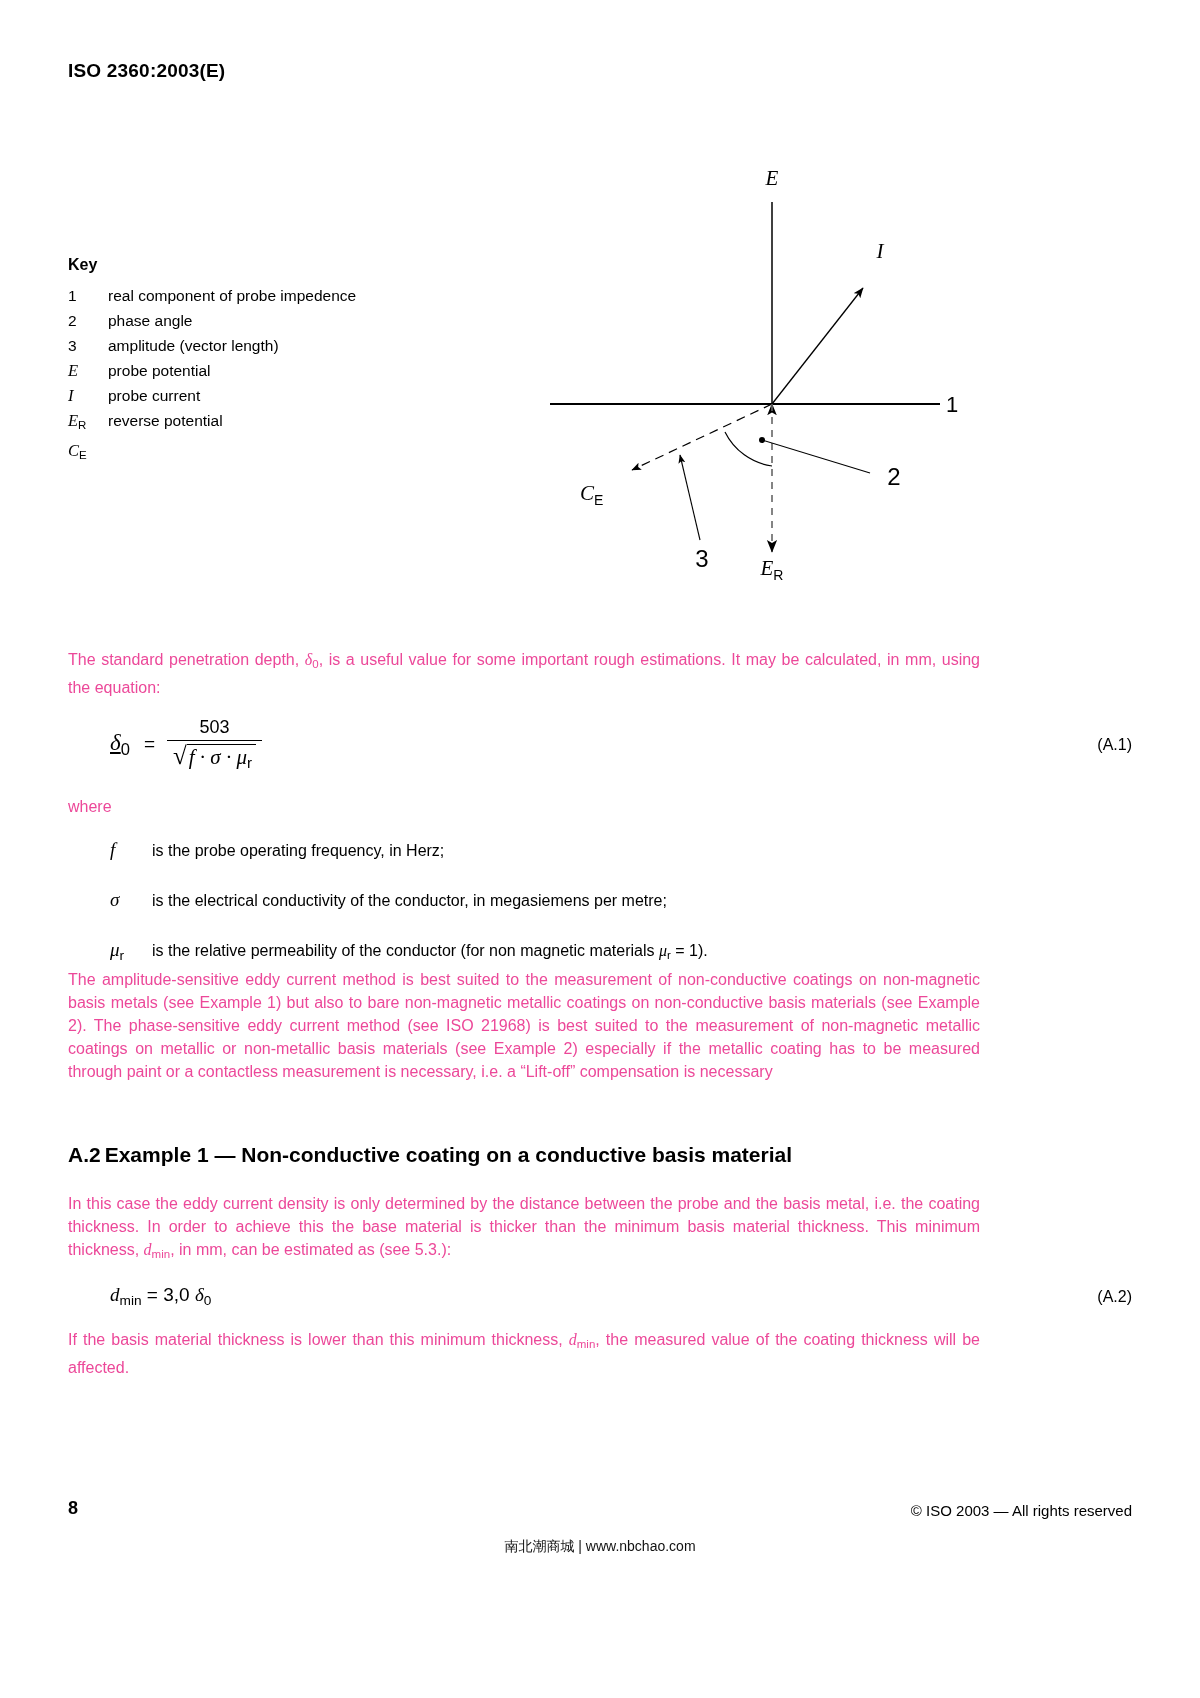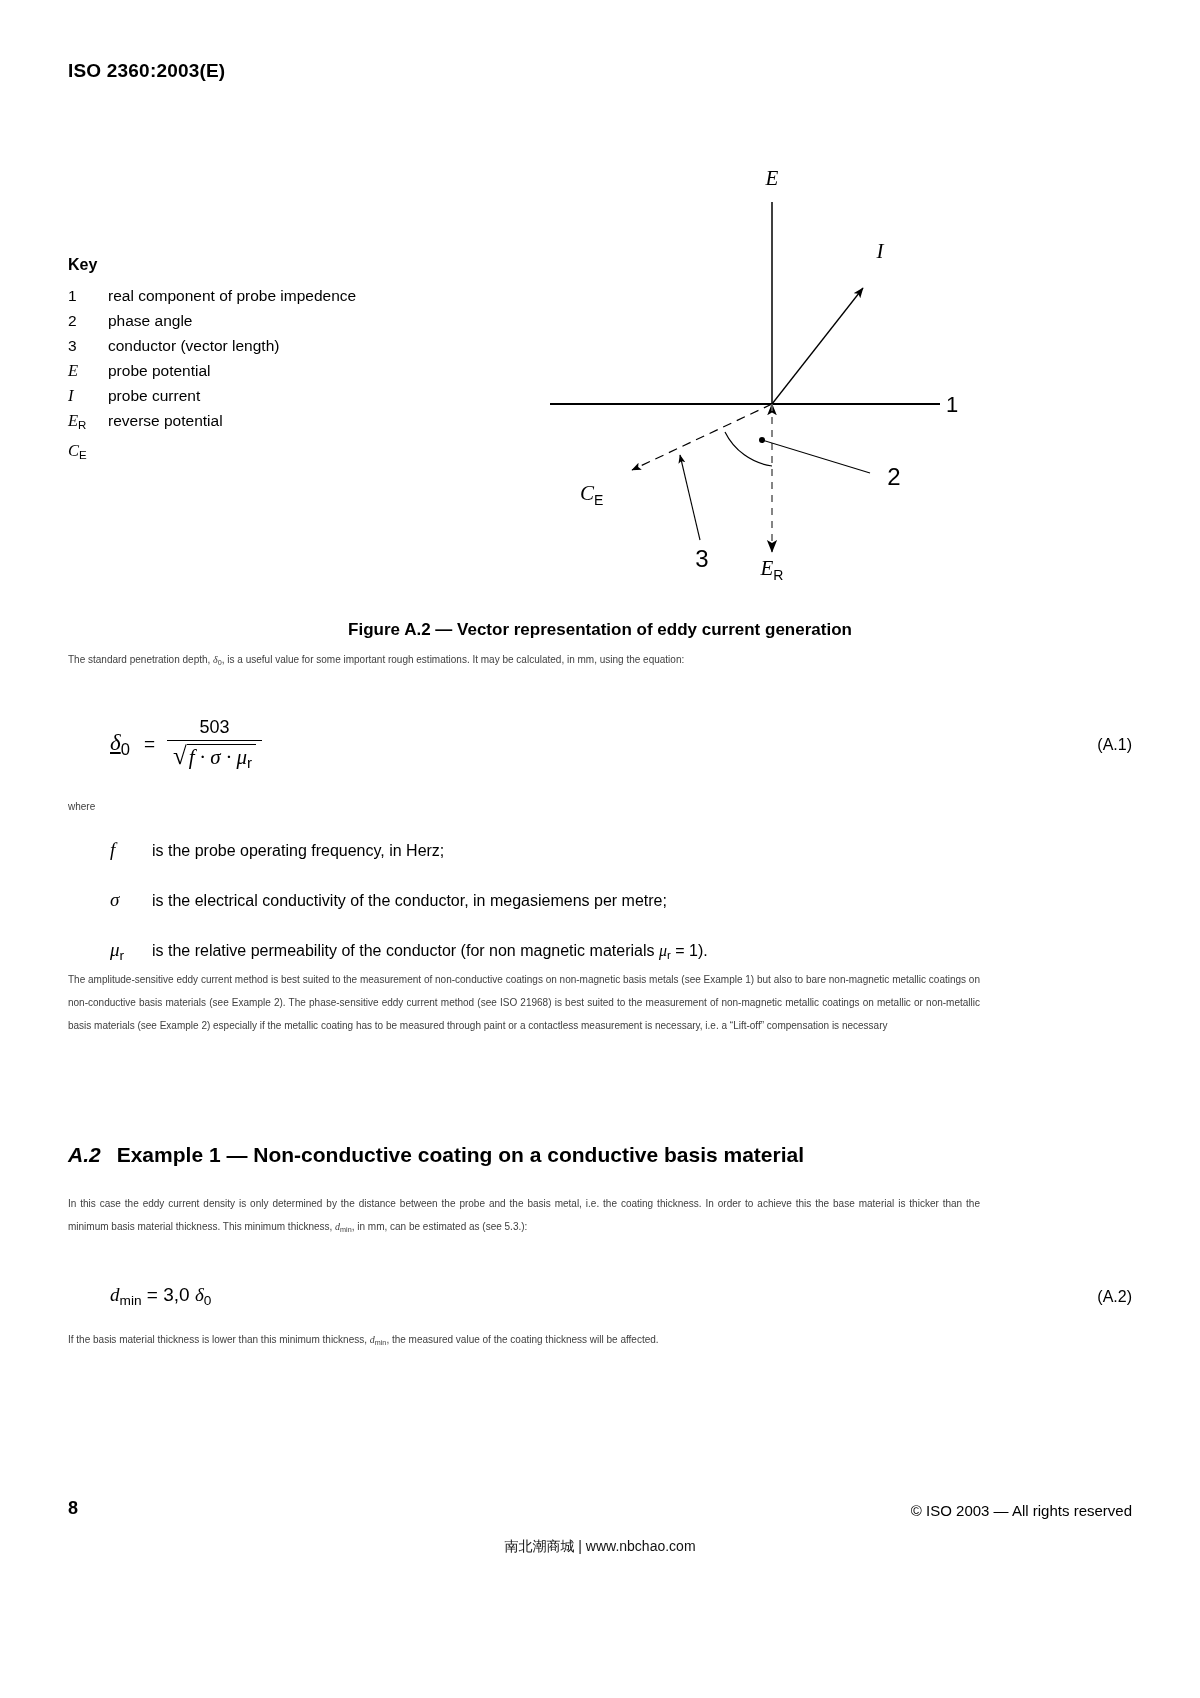--- a/index.html
+++ b/index.html
@@ -82,24 +82,24 @@
     top: 620px;
     width: 1200px;
     text-align: center;
     font-size: 17px;
     font-weight: bold;
   }
 
   
   .para {
     position: absolute;
-    font-size: 10px;
+    font-size: 16px;
     line-height: 23px;
     text-align: justify;
-    color: #404040;
+    color: #ec4899;
   }
   .para-1  { left: 68px; top: 648px; width: 912px; }
   .where-lbl { left: 68px; top: 795px; width: 200px; text-align: left; }
   .para-big  { left: 68px; top: 968px; width: 912px; }
   .para-a2-1 { left: 68px; top: 1192px; width: 912px; }
   .para-a2-2 { left: 68px; top: 1328px; width: 912px; }
 
   
   .mi {
     font-family: "Liberation Serif", serif;
@@ -212,21 +212,21 @@
   .where-txt { flex: 1 1 auto; }
 
   
   .h2 {
     position: absolute;
     left: 68px;
     top: 1143px;
     font-size: 21px;
     font-weight: bold;
   }
-  .h2 .num { margin-right: 16px; font-style: italic; }
+  .h2 .num { margin-right: 4px; }
 
   
   .page-num {
     position: absolute;
     left: 68px;
     top: 1498px;
     font-size: 18px;
     font-weight: bold;
   }
   .copyright {
@@ -258,21 +258,21 @@
     <div class="key-row">
       <span class="key-sym">1</span>
       <span class="key-desc">real component of probe impedence</span>
     </div>
     <div class="key-row">
       <span class="key-sym">2</span>
       <span class="key-desc">phase angle</span>
     </div>
     <div class="key-row">
       <span class="key-sym">3</span>
-      <span class="key-desc">conductor (vector length)</span>
+      <span class="key-desc">amplitude (vector length)</span>
     </div>
     <div class="key-row">
       <span class="key-sym ital">E</span>
       <span class="key-desc">probe potential</span>
     </div>
     <div class="key-row">
       <span class="key-sym ital">I</span>
       <span class="key-desc">probe current</span>
     </div>
     <div class="key-row">
@@ -321,21 +321,20 @@
       <text x="354" y="345" font-family="Liberation Sans, sans-serif" font-size="24" text-anchor="middle" fill="#000">2</text>
 
       <text x="162" y="427" font-family="Liberation Sans, sans-serif" font-size="24" text-anchor="middle" fill="#000">3</text>
 
       <text x="40" y="360" font-family="Liberation Serif, serif" font-style="italic" font-size="21" fill="#000">C<tspan font-family="Liberation Sans, sans-serif" font-style="normal" font-size="14" dy="5">E</tspan></text>
 
       <text x="232" y="435" font-family="Liberation Serif, serif" font-style="italic" font-size="21" text-anchor="middle" fill="#000">E<tspan font-family="Liberation Sans, sans-serif" font-style="normal" font-size="14" dy="5">R</tspan></text>
     </svg>
   </div>
 
-  <div class="fig-caption">Figure A.2 — Vector representation of eddy current generation</div>
 
   <div class="para para-1"><span>The standard penetration depth, </span><span class="mi-greek"><span>δ</span><span class="sub">0</span></span><span>, is a useful value for some important rough estimations. It may be calculated, in mm, using the equation:</span></div>
 
   <div class="eq-a1">
     <span class="lhs"><span>δ</span><span class="sub">0</span></span>
     <span class="eqsign">=</span>
     <span class="frac">
       <span class="num">503</span>
       <span class="bar"></span>
       <span class="den">

